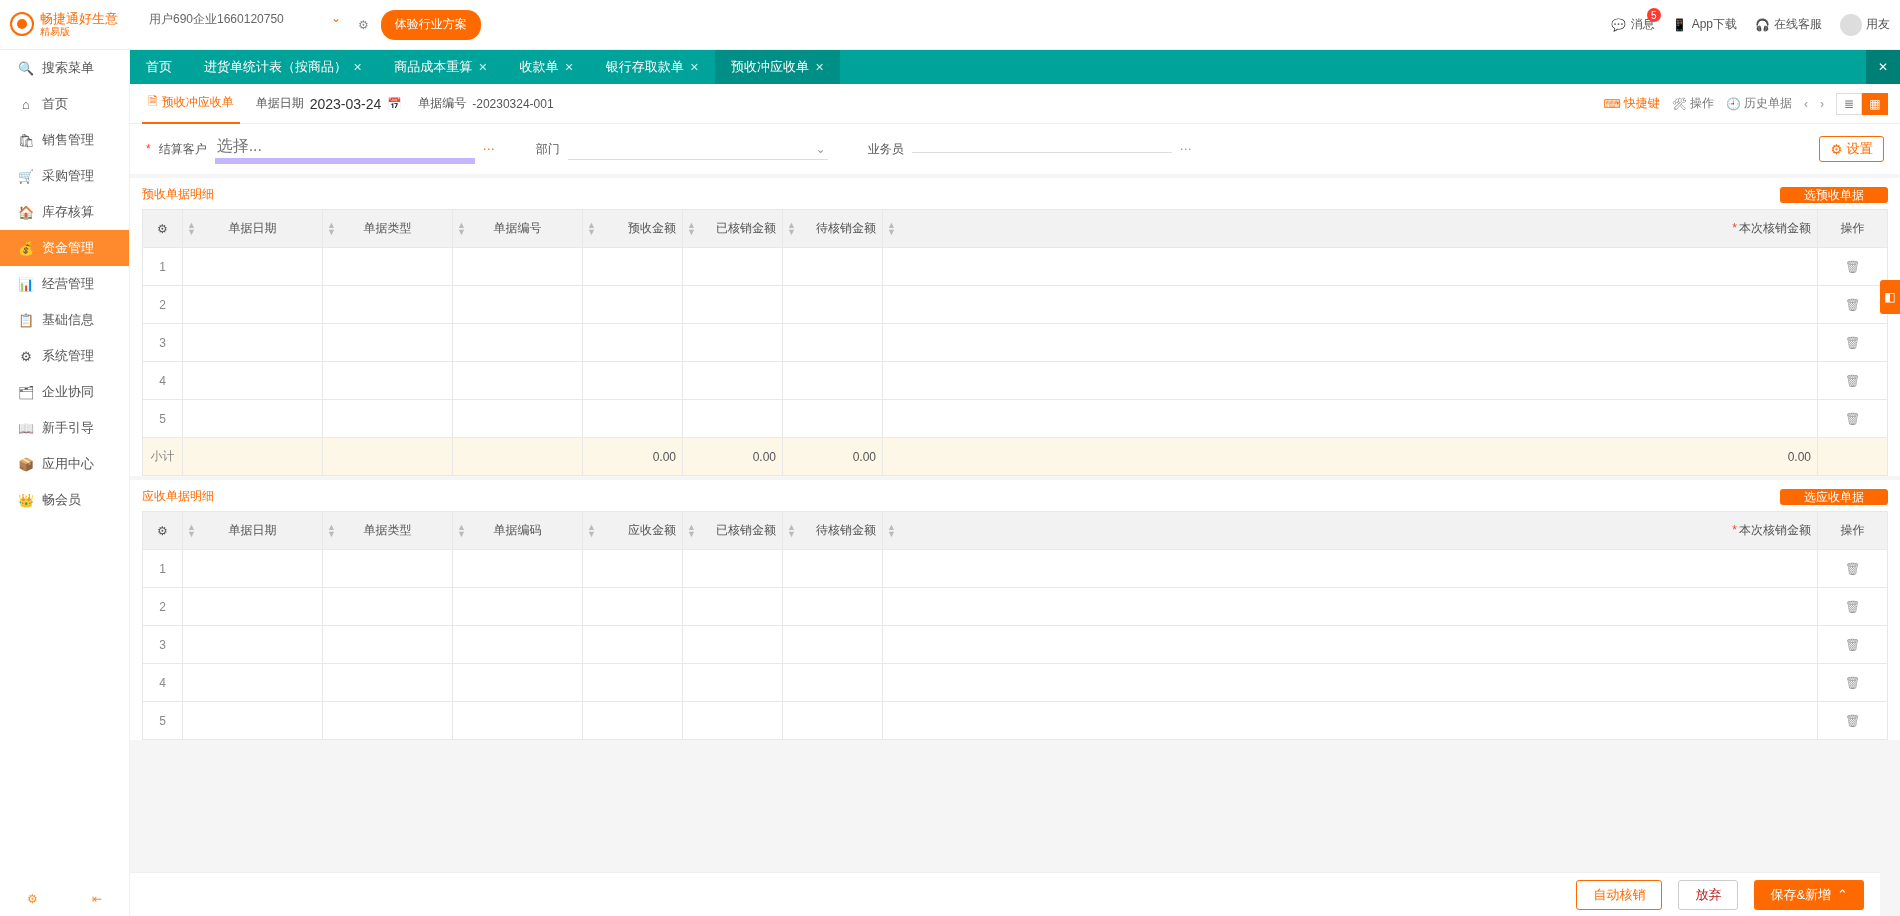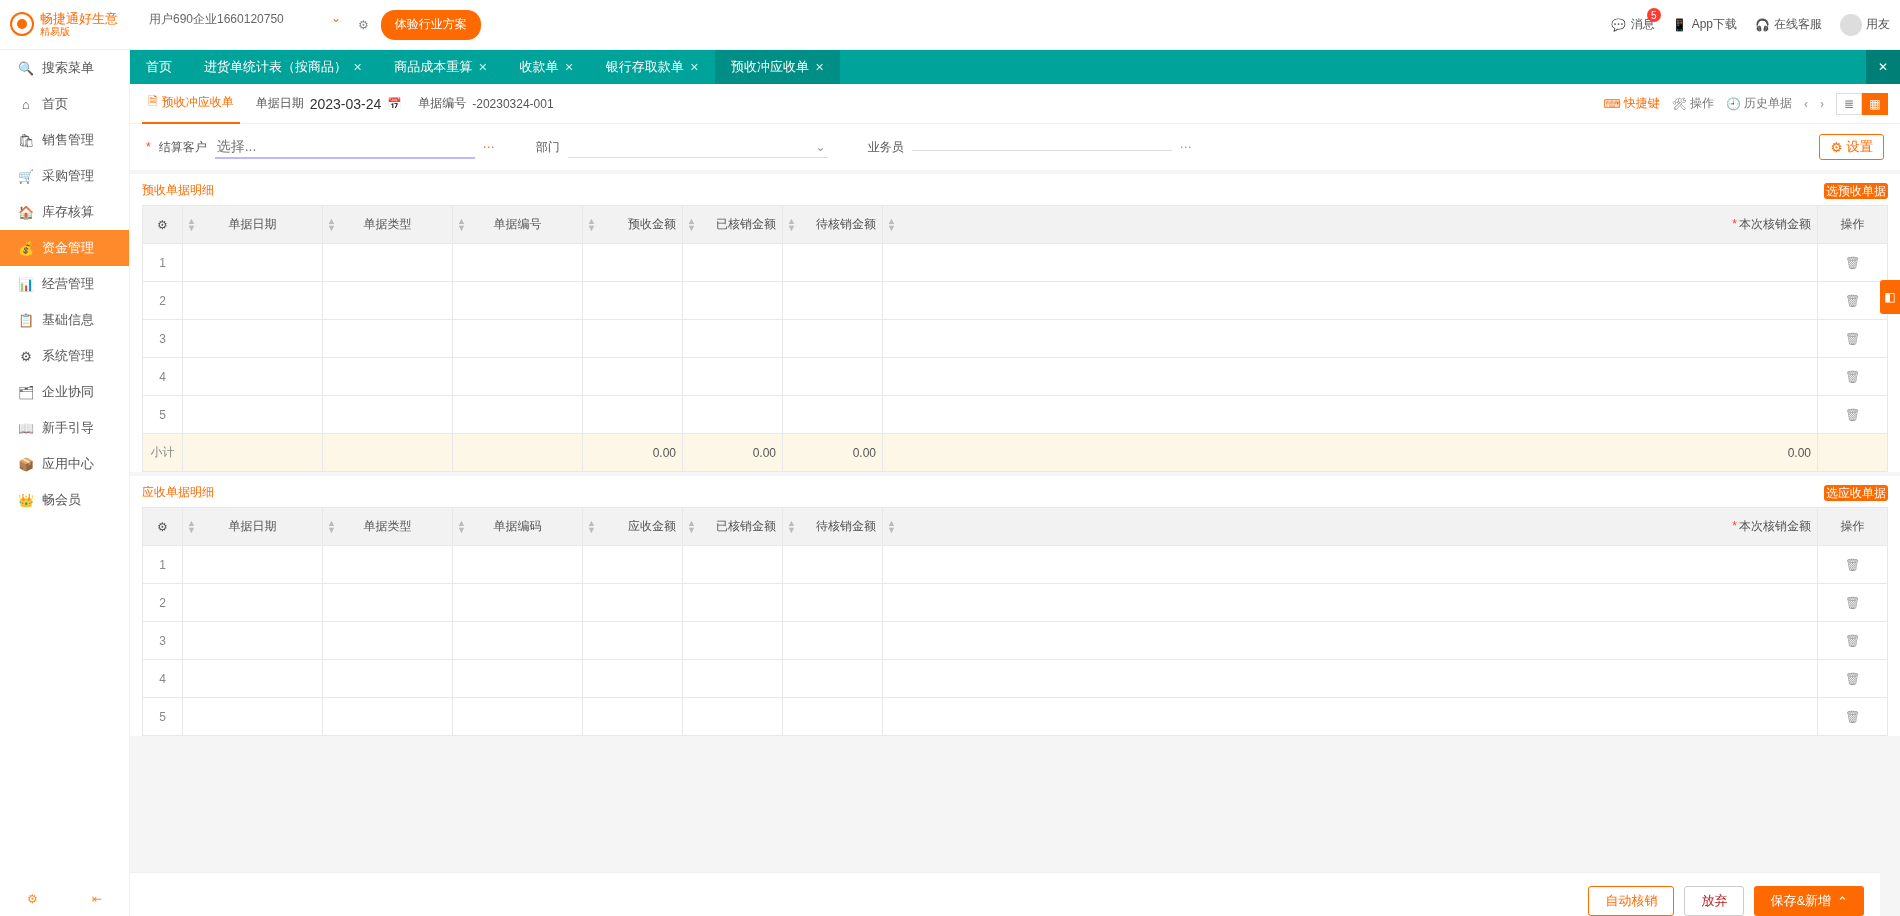--- a/index.html
+++ b/index.html
@@ -51,52 +51,52 @@
 .sub-right .link{color:#ff6a00;display:flex;align-items:center;gap:3px;cursor:pointer}
 .sub-right .ico-btn{cursor:pointer;color:#999}
 .view-toggle{display:flex}
 .view-toggle span{width:26px;height:22px;border:1px solid #ddd;display:flex;align-items:center;justify-content:center;cursor:pointer}
 .view-toggle span.active{background:#ff6a00;color:#fff;border-color:#ff6a00}
 
 
 .form-row{background:#fff;padding:10px 16px;display:flex;align-items:center;gap:40px}
 .form-field{display:flex;align-items:center;gap:8px;font-size:12px;color:#555}
 .form-field .req{color:#ff3b30}
-.form-field input{border:none;border-bottom:2px solid #c4b5fd;outline:none;font-size:14px;padding:3px 2px;width:260px}
+.form-field input{border:none;border-bottom:6px solid #c4b5fd;outline:none;font-size:16px;padding:3px 2px;width:260px}
 .form-field.wide input{width:260px}
 .form-field .dots{color:#ff6a00;cursor:pointer;letter-spacing:1px}
 .form-field select,.form-field .fake-select{border:none;border-bottom:1px solid #ddd;width:260px;padding:3px 2px;display:flex;justify-content:flex-end;color:#999;cursor:pointer}
 .form-right-btn{margin-left:auto}
 .settings-btn{border:1px solid #ff6a00;color:#ff6a00;background:#fff;height:26px;padding:0 10px;border-radius:3px;cursor:pointer;display:flex;align-items:center;gap:4px}
 
 
 .section{background:#fff;margin-top:4px;padding:8px 12px 0}
 .section-head{display:flex;align-items:center;justify-content:space-between;margin-bottom:6px}
 .section-title{color:#ff6a00;font-size:12px}
-.small-btn{background:#ff6a00;color:#fff;border:none;height:16px;padding:0 2px;border-radius:3px;cursor:pointer;font-size:12px}
+.small-btn{background:#ff6a00;color:#fff;border:none;height:16px;padding:0 24px;border-radius:3px;cursor:pointer;font-size:12px}
 
 
 .tbl{width:100%;border-collapse:collapse;table-layout:fixed}
 .tbl th,.tbl td{border:1px solid #e8e8e8;height:38px;padding:0 6px;font-size:12px;color:#555;background:#fff}
 .tbl thead th{background:#f2f2f2;font-weight:normal;position:relative}
 .tbl thead th .sorter{position:absolute;left:4px;top:50%;transform:translateY(-50%);color:#bbb;font-size:9px;line-height:7px}
 .tbl thead th.right{text-align:right}
 .tbl thead th.center{text-align:center}
 .tbl .rownum{text-align:center;width:40px;color:#888}
 .tbl .op{text-align:center;width:70px}
 .tbl .del{color:#999;cursor:pointer}
 .tbl .req-mark{color:#ff3b30;margin-right:2px}
 .tbl tr.subtotal td{background:#fdf7e8;font-weight:500}
 .tbl td.num{text-align:right}
 
 
 .scroll-area{flex:1;overflow-y:auto;padding-bottom:60px}
 
 
-.action-bar{position:fixed;bottom:0;left:130px;right:20px;height:44px;background:#fff;border-top:1px solid #eee;display:flex;align-items:flex-end;justify-content:flex-end;gap:10px;padding:0 16px}
+.action-bar{position:fixed;bottom:0;left:130px;right:20px;height:44px;background:#fff;border-top:1px solid #eee;display:flex;align-items:center;justify-content:flex-end;gap:16px;padding:0 16px}
 .btn{height:30px;padding:0 16px;border-radius:3px;font-size:13px;cursor:pointer;display:flex;align-items:center}
 .btn-outline{border:1px solid #ff6a00;color:#ff6a00;background:#fff}
 .btn-plain{border:1px solid #ccc;color:#b91c1c;background:#fff}
 .btn-primary{border:none;background:#ff6a00;color:#fff;gap:6px}
 
 
 .edge-tab{position:fixed;right:0;top:280px;width:20px;height:34px;background:#ff6a00;color:#fff;display:flex;align-items:center;justify-content:center;border-radius:3px 0 0 3px;cursor:pointer}
 
 .icon{font-style:normal}
 </style>

